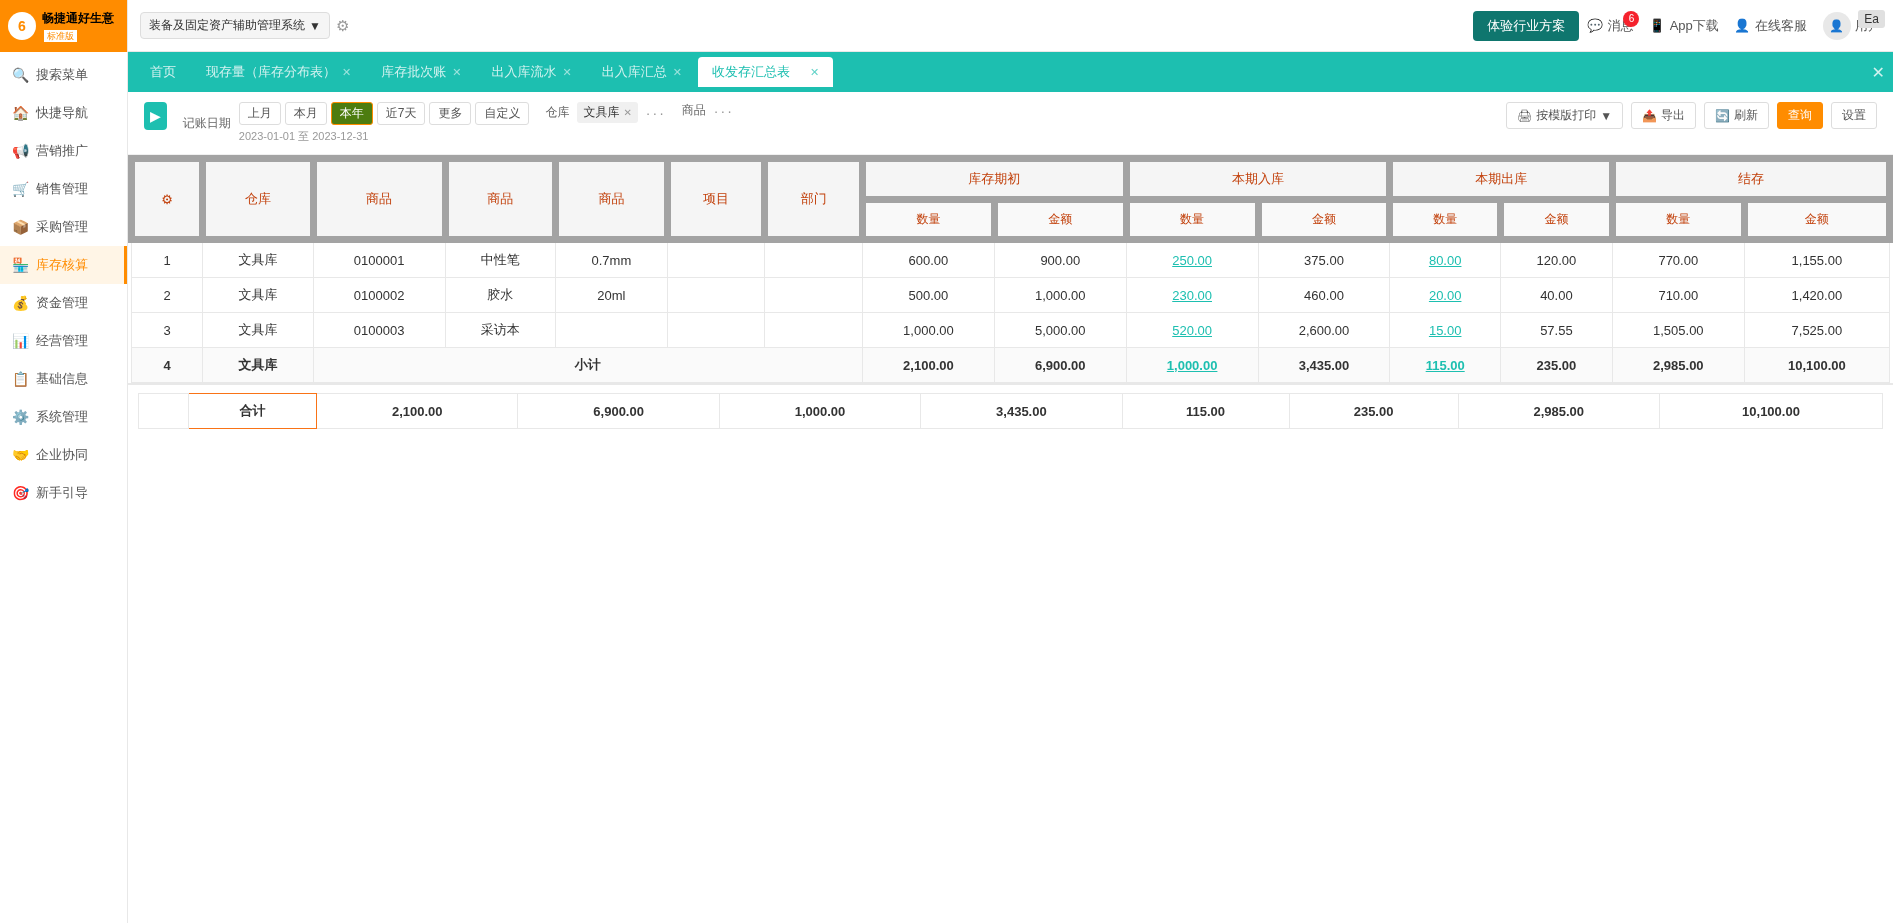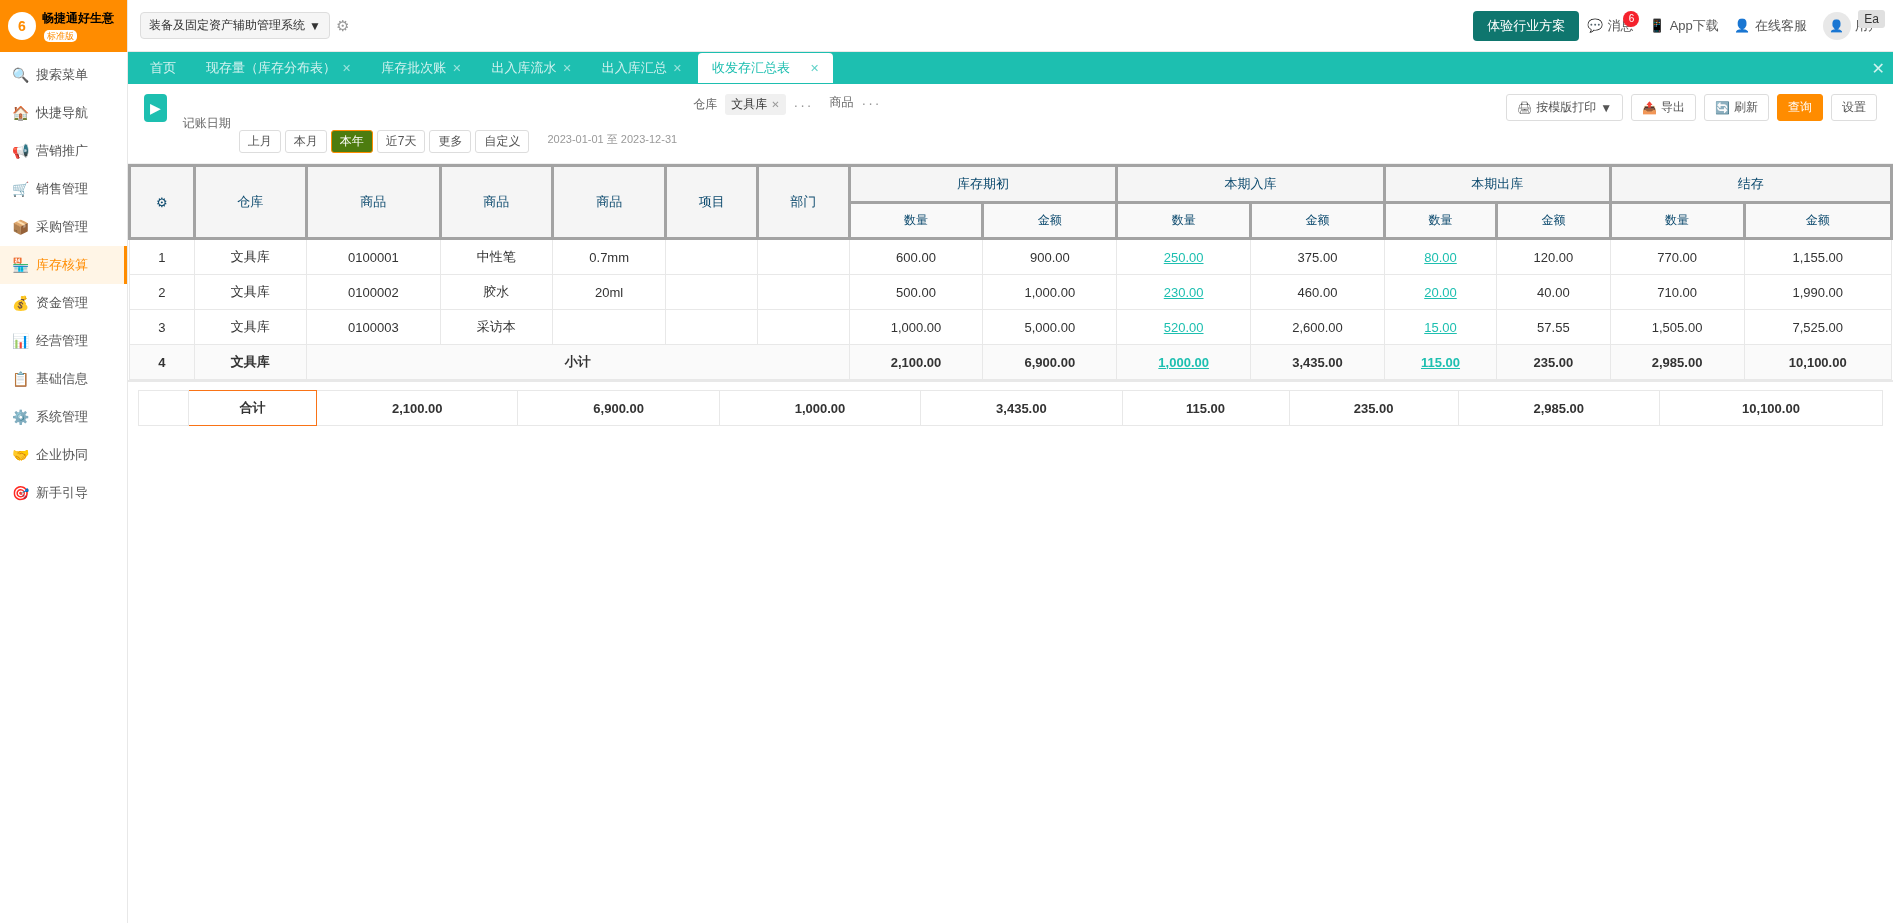--- a/index.html
+++ b/index.html
@@ -2,78 +2,78 @@
 <html><head>
   <meta charset="utf-8">
   <style>
     * { box-sizing: border-box; margin: 0; padding: 0; font-family: 'Microsoft YaHei', SimHei, Arial, sans-serif; }
     body { background: #f0f2f5; font-size: 13px; color: #333; display: flex; height: 923px; overflow: hidden; }
 
     
     .sidebar { width: 128px; background: #fff; display: flex; flex-direction: column; border-right: 1px solid #e8e8e8; flex-shrink: 0; height: 100%; }
     .sidebar-logo { background: #ff8c00; padding: 10px 8px; display: flex; align-items: center; gap: 6px; height: 52px; }
     .sidebar-logo-icon { width: 28px; height: 28px; background: #fff; border-radius: 50%; display: flex; align-items: center; justify-content: center; color: #ff8c00; font-weight: bold; font-size: 14px; }
-    .sidebar-logo-badge { background: #fff; color: #ff8c00; font-size: 9px; border-radius: 5px; padding: 1px 3px; margin-left: 2px; }
+    .sidebar-logo-badge { background: #fff; color: #ff8c00; font-size: 9px; border-radius: 0; padding: 1px 3px; margin-left: 2px; }
     .sidebar-nav { flex: 1; overflow-y: auto; padding: 4px 0; }
     .sidebar-item { display: flex; align-items: center; gap: 8px; padding: 10px 12px; cursor: pointer; color: #555; font-size: 13px; }
     .sidebar-item.active { background: #fff5e6; color: #ff8c00; border-right: 3px solid #ff8c00; }
     .sidebar-item-icon { font-size: 14px; width: 16px; text-align: center; }
 
     
     .main { flex: 1; display: flex; flex-direction: column; overflow: hidden; }
 
     
     .topbar { height: 52px; background: #fff; display: flex; align-items: center; padding: 0 12px; border-bottom: 1px solid #e8e8e8; gap: 8px; }
     .topbar-title { font-size: 13px; color: #333; flex: 1; display: flex; align-items: center; gap: 6px; }
     .topbar-selector { background: #f5f5f5; border: 1px solid #ddd; border-radius: 4px; padding: 4px 8px; font-size: 12px; display: flex; align-items: center; gap: 4px; cursor: pointer; }
     .topbar-btn-trial { background: #0f766e; color: #fff; border: none; border-radius: 4px; padding: 6px 14px; font-size: 13px; cursor: pointer; }
     .topbar-actions { display: flex; align-items: center; gap: 16px; color: #555; font-size: 13px; }
     .topbar-action-item { display: flex; align-items: center; gap: 4px; cursor: pointer; position: relative; }
     .badge { background: #f5222d; color: #fff; border-radius: 50%; width: 16px; height: 16px; font-size: 10px; display: flex; align-items: center; justify-content: center; position: absolute; top: -6px; right: -6px; }
     .avatar { width: 28px; height: 28px; background: #e8e8e8; border-radius: 50%; display: flex; align-items: center; justify-content: center; font-size: 12px; }
 
     
-    .tabs { background: #1dbfb0; display: flex; align-items: center; height: 32px; padding: 0 8px; gap: 2px; overflow-x: auto; }
+    .tabs { background: #1dbfb0; display: flex; align-items: center; height: 40px; padding: 0 8px; gap: 2px; overflow-x: auto; }
     .tab { padding: 6px 14px; color: rgba(255,255,255,0.8); font-size: 13px; cursor: pointer; border-radius: 4px 4px 0 0; display: flex; align-items: center; gap: 6px; white-space: nowrap; }
     .tab.active { background: #fff; color: #1dbfb0; border-radius: 4px 4px 0 0; gap: 20px; }
     .tab-close { font-size: 11px; opacity: 0.7; cursor: pointer; }
     .tabs-close-all { margin-left: auto; color: #fff; font-size: 16px; cursor: pointer; opacity: 0.8; }
 
     
     .content { flex: 1; overflow-y: auto; padding: 0; background: #f0f2f5; }
     .page { background: #fff; margin: 0; min-height: 100%; }
 
     
     .page-header { padding: 14px 16px 0 16px; border-bottom: 1px solid #f0f0f0; }
     .page-title { font-size: 15px; font-weight: bold; color: #333; margin-bottom: 12px; }
 
     
     .filter-bar { background: #fff; padding: 10px 16px; border-bottom: 1px solid #f0f0f0; display: flex; align-items: flex-start; gap: 16px; flex-wrap: wrap; }
     .filter-toggle-btn { background: #1dbfb0; color: #fff; border: none; border-radius: 4px; padding: 4px 6px; cursor: pointer; font-size: 14px; display: flex; align-items: center; height: 28px; }
     .filter-section { display: flex; align-items: center; gap: 8px; flex-wrap: wrap; }
     .filter-label { color: #666; font-size: 12px; white-space: nowrap; }
-    .date-shortcuts { display: flex; align-items: flex-start; flex-direction: row; gap: 18px; margin-top: 36px; }
+    .date-shortcuts { display: flex; align-items: flex-start; flex-direction: column; gap: 2px; }
     .date-btns { display: flex; gap: 4px; align-items: center; }
     .date-btn { padding: 2px 8px; border: 1px solid #ddd; border-radius: 3px; background: #fff; font-size: 12px; cursor: pointer; color: #555; }
     .date-btn.active { background: #4d7c0f; color: #fff; border-color: #ff8c00; }
     .date-range { font-size: 11px; color: #999; margin-top: 2px; }
     .filter-tag { background: #f0f0f0; border-radius: 3px; padding: 2px 6px; font-size: 12px; display: flex; align-items: center; gap: 4px; }
     .filter-tag-close { cursor: pointer; color: #999; font-size: 10px; }
     .filter-dots { color: #999; cursor: pointer; font-size: 14px; letter-spacing: 2px; }
 
     
     .expand-filters { display: flex; justify-content: center; padding: 6px; border-bottom: 1px solid #f0f0f0; background: #fff; }
     .expand-btn { color: #666; font-size: 12px; cursor: pointer; display: flex; align-items: center; gap: 4px; }
     .action-btn { display: flex; align-items: center; gap: 4px; padding: 4px 10px; border: 1px solid #ddd; border-radius: 3px; background: #fff; font-size: 12px; cursor: pointer; color: #555; }
     .action-btn.primary { background: #ff8c00; color: #fff; border-color: #ff8c00; }
 
     
     .table-wrap { overflow-x: auto; background: #fff; }
     table { width: 100%; border-collapse: collapse; font-size: 13px; }
-    thead tr th { background: #f5f5f5; padding: 8px 10px; text-align: center; border: 3px solid #a3a3a3; font-weight: normal; color: #0c4a6e; white-space: nowrap; }
+    thead tr th { background: #f5f5f5; padding: 8px 10px; text-align: center; border: 7px solid #a3a3a3; font-weight: normal; color: #c2410c; white-space: nowrap; }
     thead tr.sub-header th { background: #f9f9f9; font-size: 12px; }
     tbody tr td { padding: 8px 10px; text-align: center; border: 1px solid #e8e8e8; color: #333; }
     tbody tr.subtotal td { font-weight: bold; background: #fafafa; }
     .link-text { color: #1dbfb0; text-decoration: underline; cursor: pointer; }
 
     
     .ea-badge { position: fixed; top: 10px; right: 8px; background: #e0e0e0; color: #333; font-size: 12px; padding: 2px 6px; border-radius: 3px; }
   </style>
 </head>
 <body>
@@ -313,21 +313,21 @@
               <td>20ml</td>
               <td></td>
               <td></td>
               <td>500.00</td>
               <td>1,000.00</td>
               <td><span class="link-text">230.00</span></td>
               <td>460.00</td>
               <td><span class="link-text">20.00</span></td>
               <td>40.00</td>
               <td>710.00</td>
-              <td>1,990.00</td>
+              <td>1,420.00</td>
             </tr>
 
             <tr>
               <td>3</td>
               <td>文具库</td>
               <td>0100003</td>
               <td>采访本</td>
               <td></td>
               <td></td>
               <td></td>

